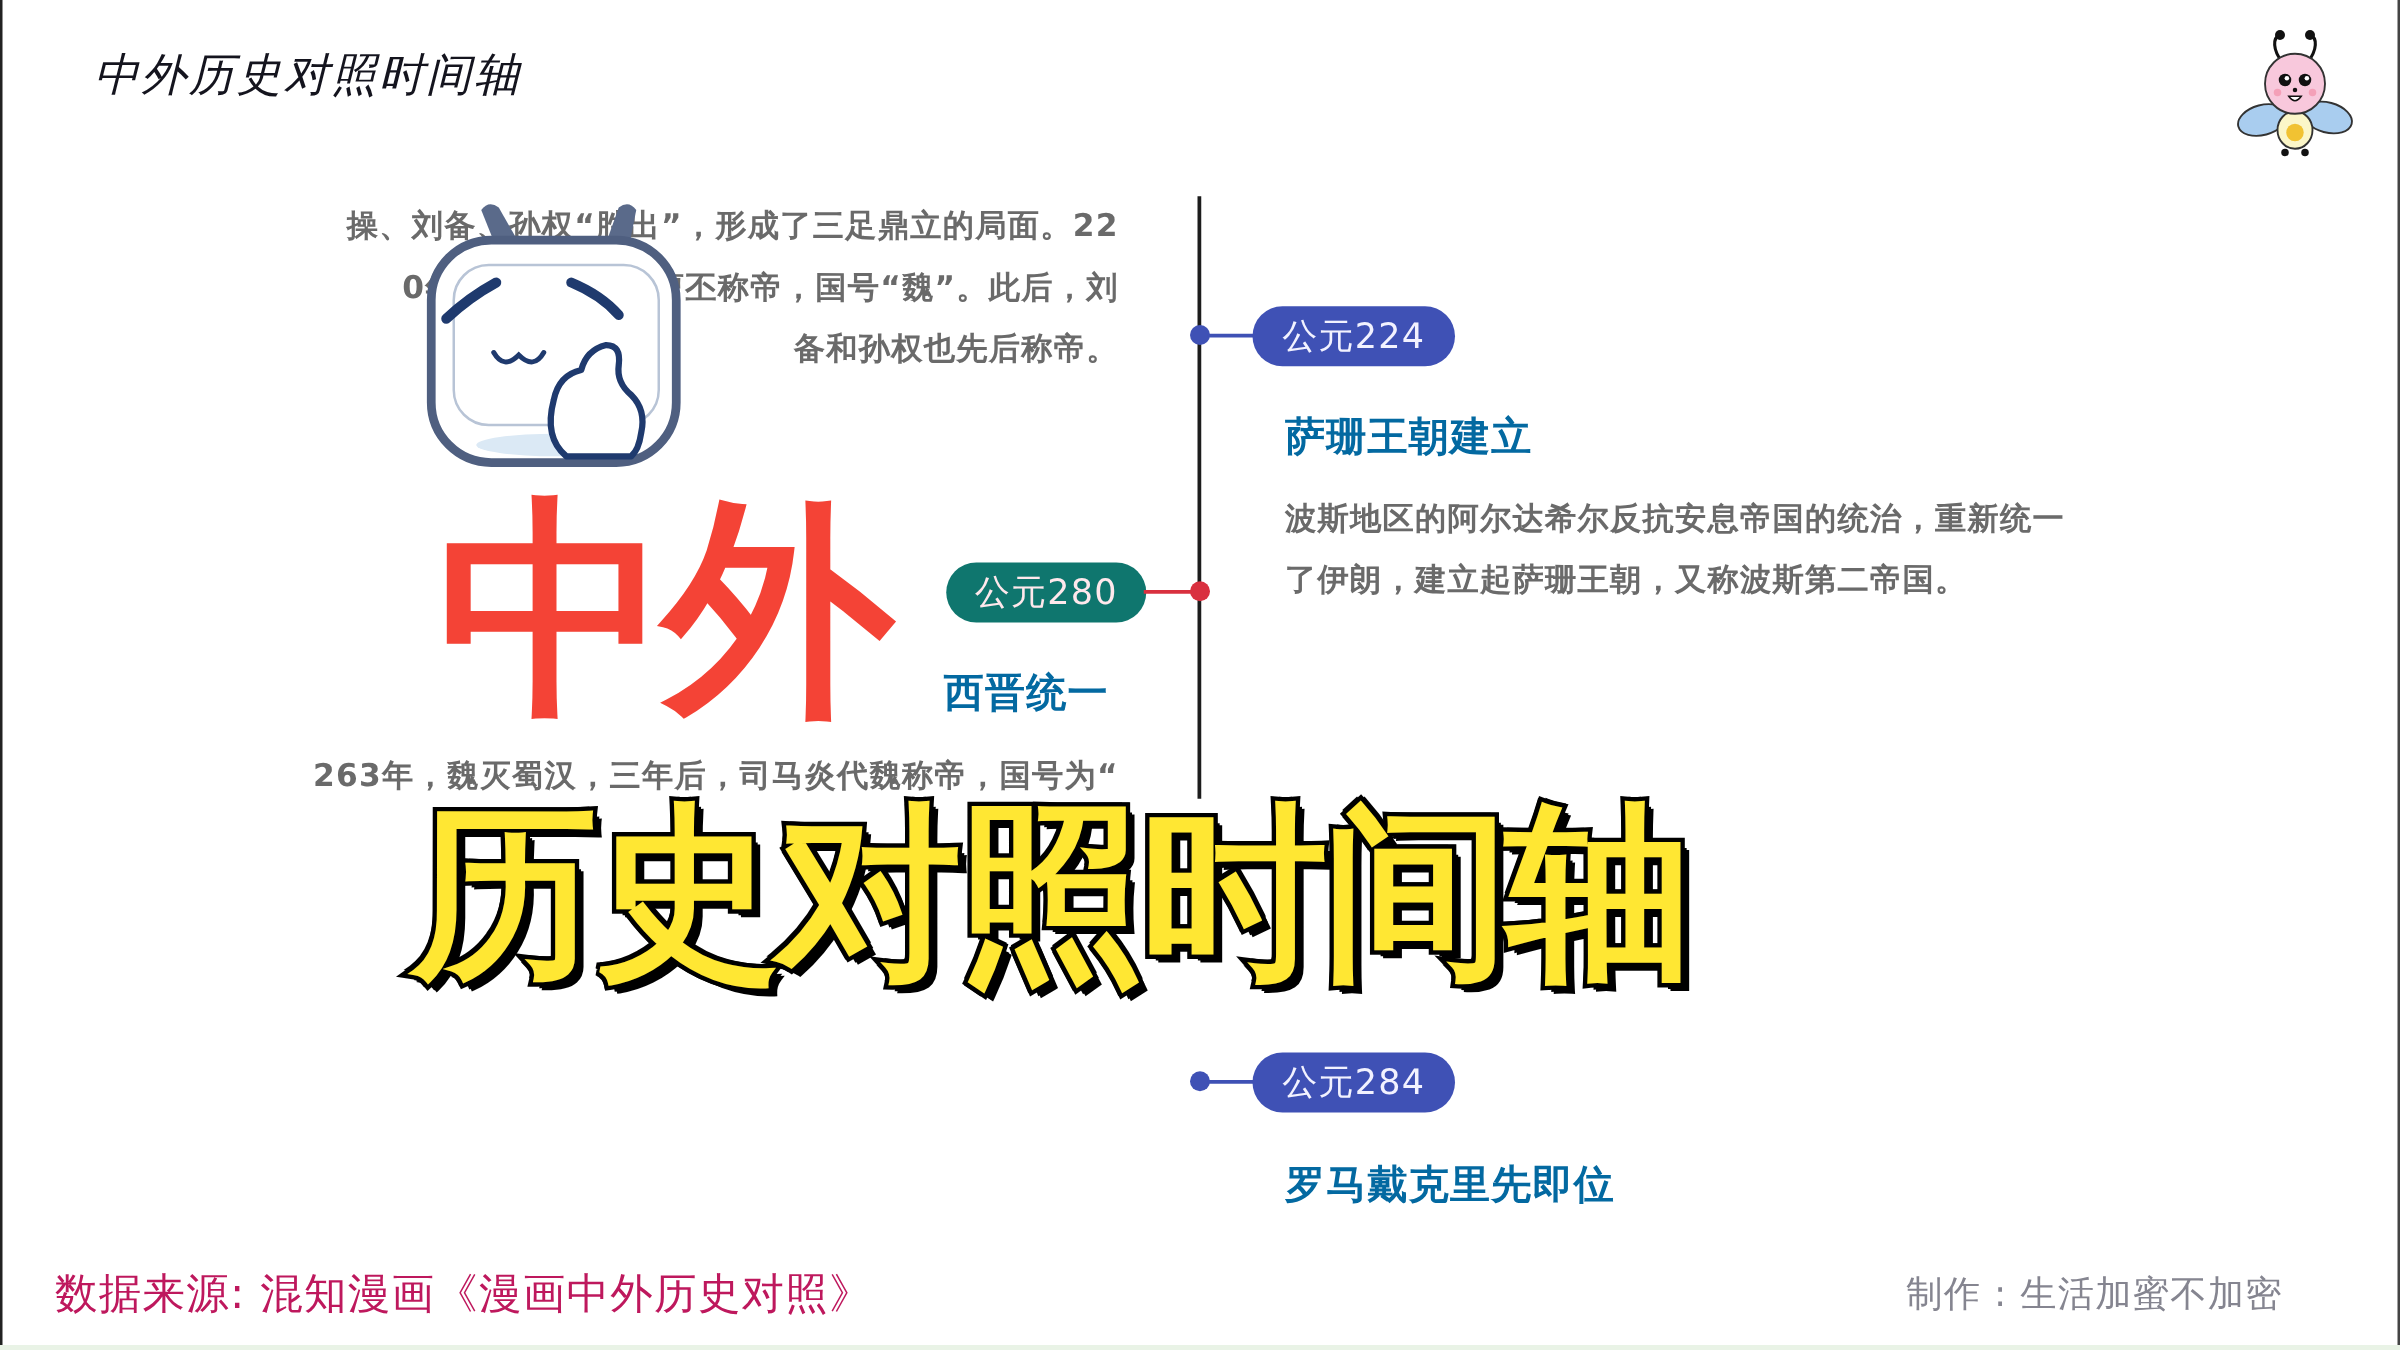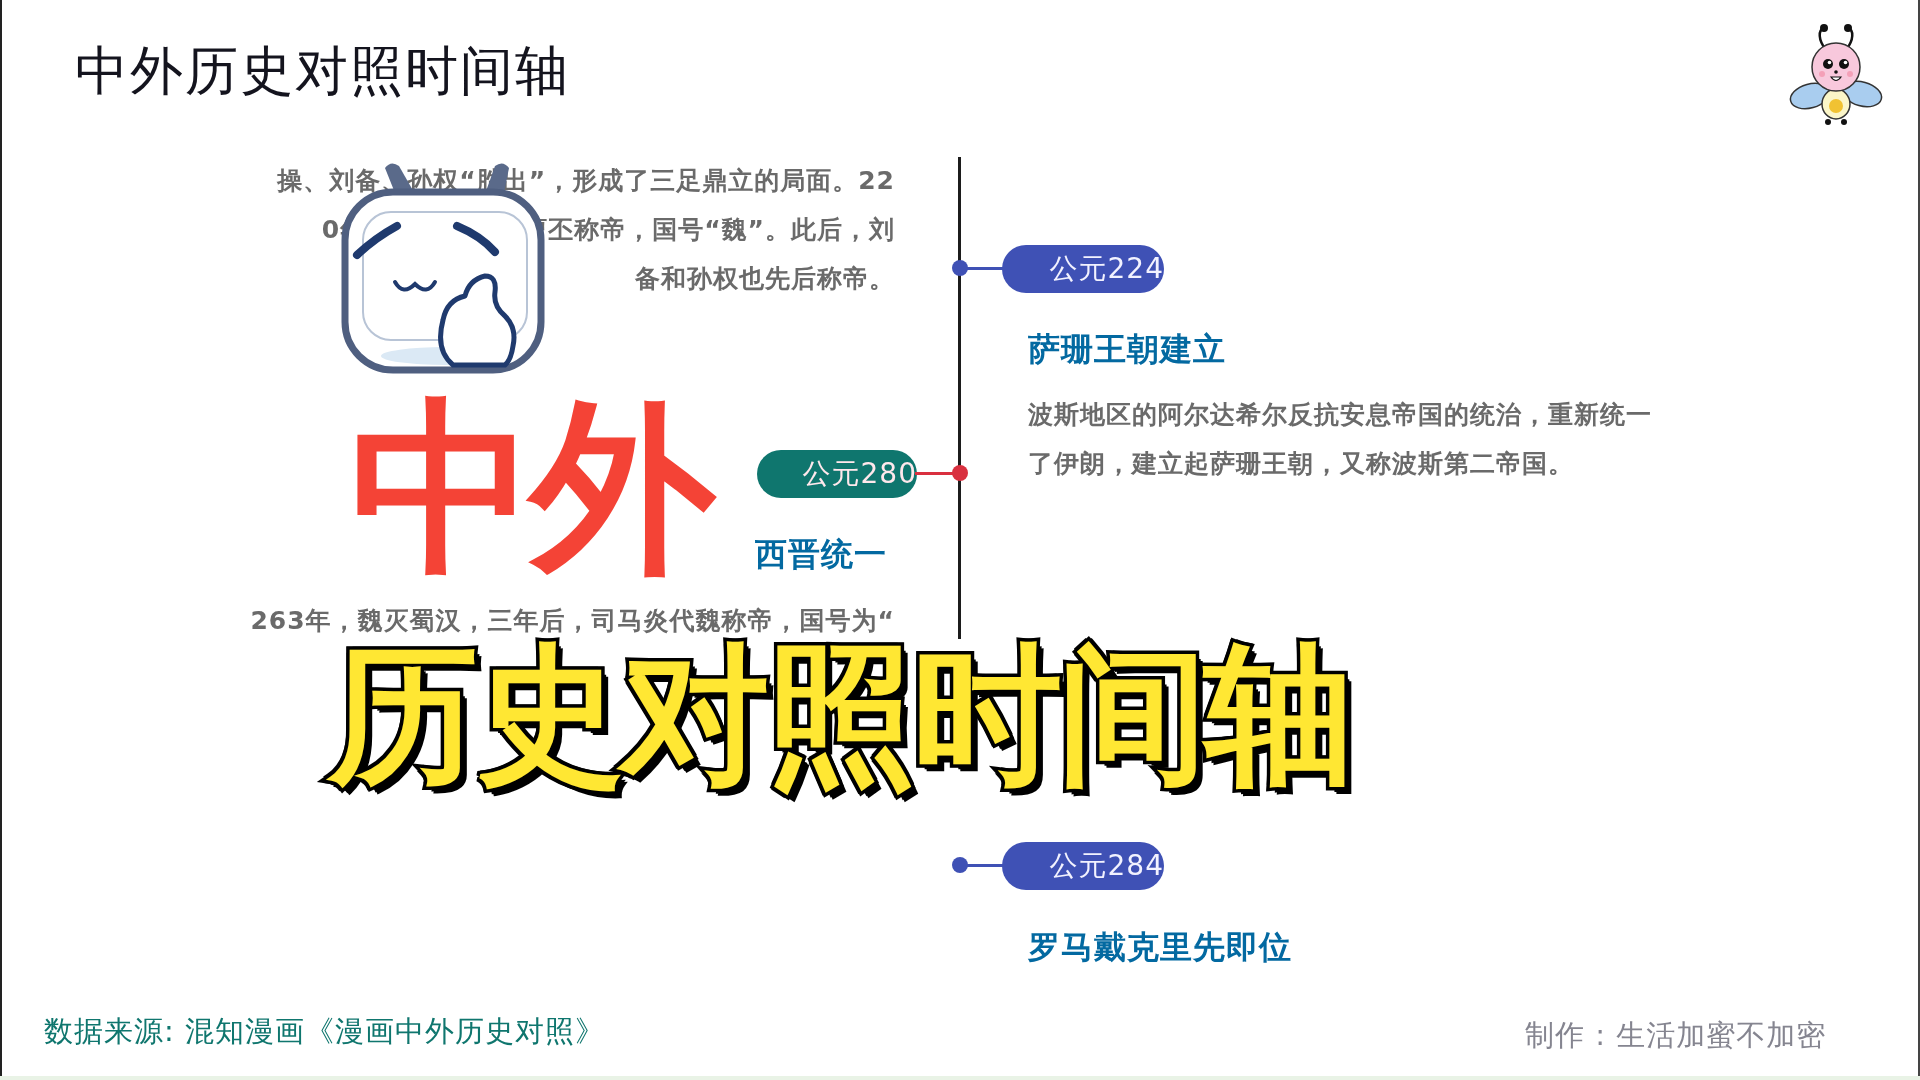--- a/index.html
+++ b/index.html
@@ -1,47 +1,47 @@
 <!DOCTYPE html>
 <html><head>
 <meta charset="utf-8">
 <style>
   * { margin: 0; padding: 0; box-sizing: border-box; }
   html, body { width: 1920px; height: 1080px; overflow: hidden; background: #ffffff; }
   body { position: relative; font-family: "DejaVu Sans", "Liberation Sans", sans-serif; }
   .frame { position: absolute; inset: 0; border-left: 2px solid #222; border-right: 2px solid #444; }
   .bottom-strip { position: absolute; left: 0; right: 0; bottom: 0; height: 4px; background: #e9f3e6; }
 
-  .page-title { position: absolute; left: 75px; top: 36px; font-size: 53px; color: #14141e; letter-spacing: 2px; font-weight: 400; }
+  .page-title { position: absolute; left: 75px; top: 36px; font-size: 36px; color: #14141e; letter-spacing: 2px; font-weight: 400; font-style: italic; }
 
   .bee { position: absolute; left: 1788px; top: 22px; width: 96px; height: 108px; }
 
   .timeline-line { position: absolute; left: 958px; top: 157px; width: 3px; height: 482px; background: #1c1c1c; }
 
   .dot { position: absolute; width: 16px; height: 16px; border-radius: 50%; }
   .connector { position: absolute; height: 3px; }
-  .pill { position: absolute; height: 48px; border-radius: 24px; color: #f2f2ff; font-size: 28px; line-height: 48px; text-align: right; letter-spacing: 1px; }
+  .pill { position: absolute; height: 48px; border-radius: 24px; color: #f2f2ff; font-size: 28px; line-height: 48px; text-align: center; letter-spacing: 1px; }
   .pill.blue { background: #3f51b5; }
   .pill.red { background: #0f766e; color: #ffe8ec; }
   .connector.blue, .dot.blue { background: #3f51b5; }
   .connector.red, .dot.red { background: #d9303f; }
 
   .event-title { position: absolute; font-size: 32px; font-weight: 700; color: #0369a1; letter-spacing: 1px; }
   .event-desc { position: absolute; font-size: 25px; font-weight: 700; color: #6a6a6a; line-height: 49px; letter-spacing: 1px; }
   .left-desc { text-align: right; }
 
   .mascot { position: absolute; left: 335px; top: 160px; width: 220px; height: 215px; }
 
   .big-red { position: absolute; left: 350px; top: 395px; font-size: 186px; font-weight: 900; color: #f44336; letter-spacing: -6px; line-height: 1; font-family: "DejaVu Sans", sans-serif; }
 
   .big-yellow { position: absolute; left: 328px; top: 640px; font-size: 150px; font-weight: 900; color: #ffe733; letter-spacing: -4px; line-height: 1;
     -webkit-text-stroke: 7px #000; paint-order: stroke fill;
     text-shadow: 5px 5px 0 #000, 7px 7px 0 #000, -3px -3px 0 #000, 3px -3px 0 #000, -3px 3px 0 #000; font-family: "DejaVu Sans", sans-serif; }
 
-  .footer-left { position: absolute; left: 44px; top: 1012px; font-size: 29px; color: #0f766e; letter-spacing: 1px; }
+  .footer-left { position: absolute; left: 44px; top: 1012px; font-size: 34px; color: #be185d; letter-spacing: 1px; }
   .footer-right { position: absolute; left: 1525px; top: 1016px; font-size: 29px; color: #858590; letter-spacing: 1px; }
 </style>
 </head>
 <body>
 
 <div class="frame"></div>
 <div class="bottom-strip"></div>
 
 <div class="page-title">中外历史对照时间轴</div>
 

